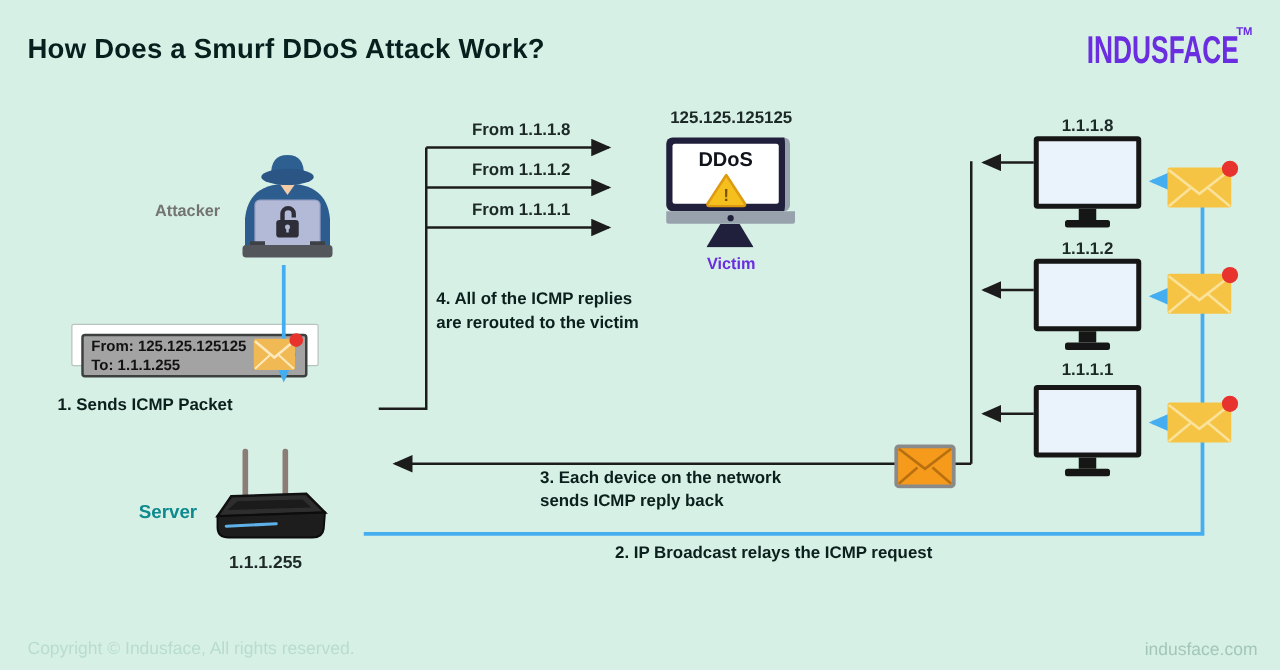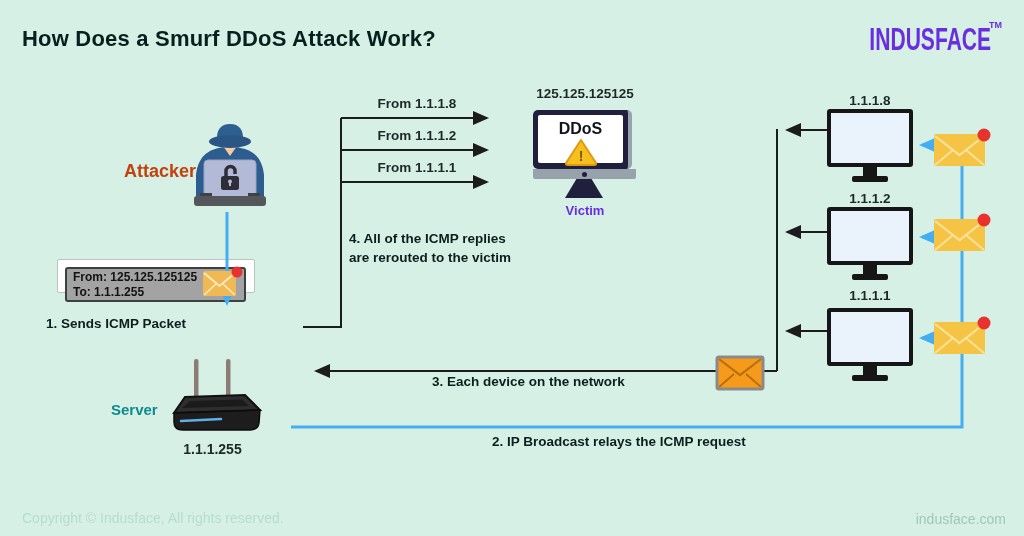--- a/index.html
+++ b/index.html
@@ -10,21 +10,21 @@
   .under{z-index:1;}
   .over{z-index:3;}
 
   .title{left:22px;top:26px;font-size:22px;font-weight:800;color:#06211d;letter-spacing:.2px;}
   .brandwrap{right:20px;top:22px;text-align:right;}
   .brand{display:inline-block;font-size:31px;font-weight:800;color:#6a2de0;letter-spacing:0px;
          transform:scaleX(.68);transform-origin:100% 50%;}
   .brand-tm{display:inline-block;font-size:9px;font-weight:700;color:#6a2de0;vertical-align:top;
             position:relative;top:-2px;left:-2px;}
 
-  .attacker-label{left:124px;top:161px;font-size:18px;font-weight:800;color:#c2410c;}
+  .attacker-label{left:124px;top:161px;font-size:13px;font-weight:800;color:#737373;}
   .victim-label{left:545px;top:203px;width:80px;text-align:center;font-size:13px;font-weight:800;color:#6a2de0;}
   .server-label{left:111px;top:401px;font-size:15px;font-weight:800;color:#0e8a8e;}
 
   .flowlbl{width:130px;text-align:center;font-size:13.5px;font-weight:600;color:#1d2927;left:352px;}
   .iplbl{font-size:13.5px;font-weight:600;color:#1d2927;text-align:center;}
 
   .step{font-size:13.5px;font-weight:800;color:#0b1f1c;line-height:18.5px;white-space:nowrap;}
 
   
   .card-back{left:57px;top:259px;width:196px;height:32px;background:#ffffff;border:1px solid #b9c4bf;border-radius:2px;}
@@ -195,20 +195,21 @@
   </svg>
 
   <svg class="abs over" style="left:715px;top:355px" width="50" height="36" viewBox="0 0 50 36">
     <rect x="2" y="2" width="46" height="32" rx="2" fill="#f59a1a" stroke="#8a8a8a" stroke-width="3"></rect>
     <path d="M4,4 L25,20 L46,4" fill="none" stroke="#b86f10" stroke-width="2.2"></path>
     <path d="M4,32 L19,19 M46,32 L31,19" fill="none" stroke="#b86f10" stroke-width="2"></path>
   </svg>
 
   <div class="abs step over" style="left:432px;top:373px">
     <div>3. Each device on the network</div>
+    <div>sends ICMP reply back</div>
   </div>
 
   <div class="abs step over" style="left:492px;top:433px">
     <div>2. IP Broadcast relays the ICMP request</div>
   </div>
 
   <div class="abs footer-copy">Copyright © Indusface, All rights reserved.</div>
   <div class="abs footer-site">indusface.com</div>
 
 </div>

